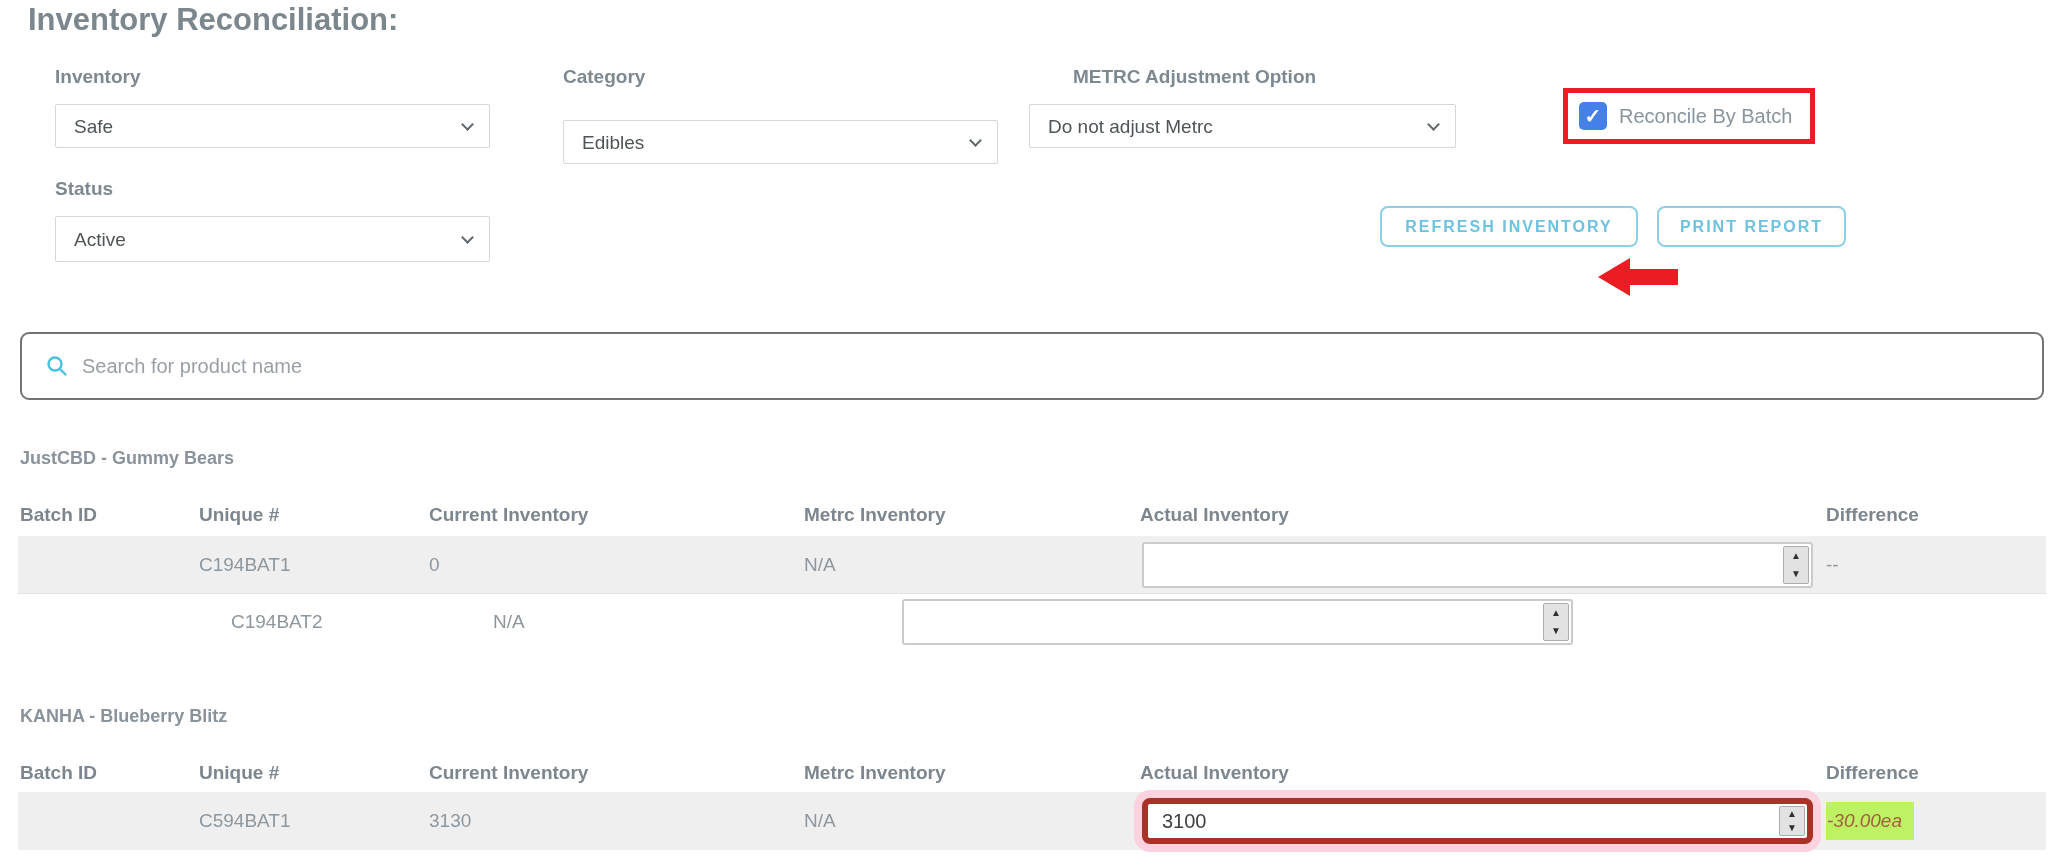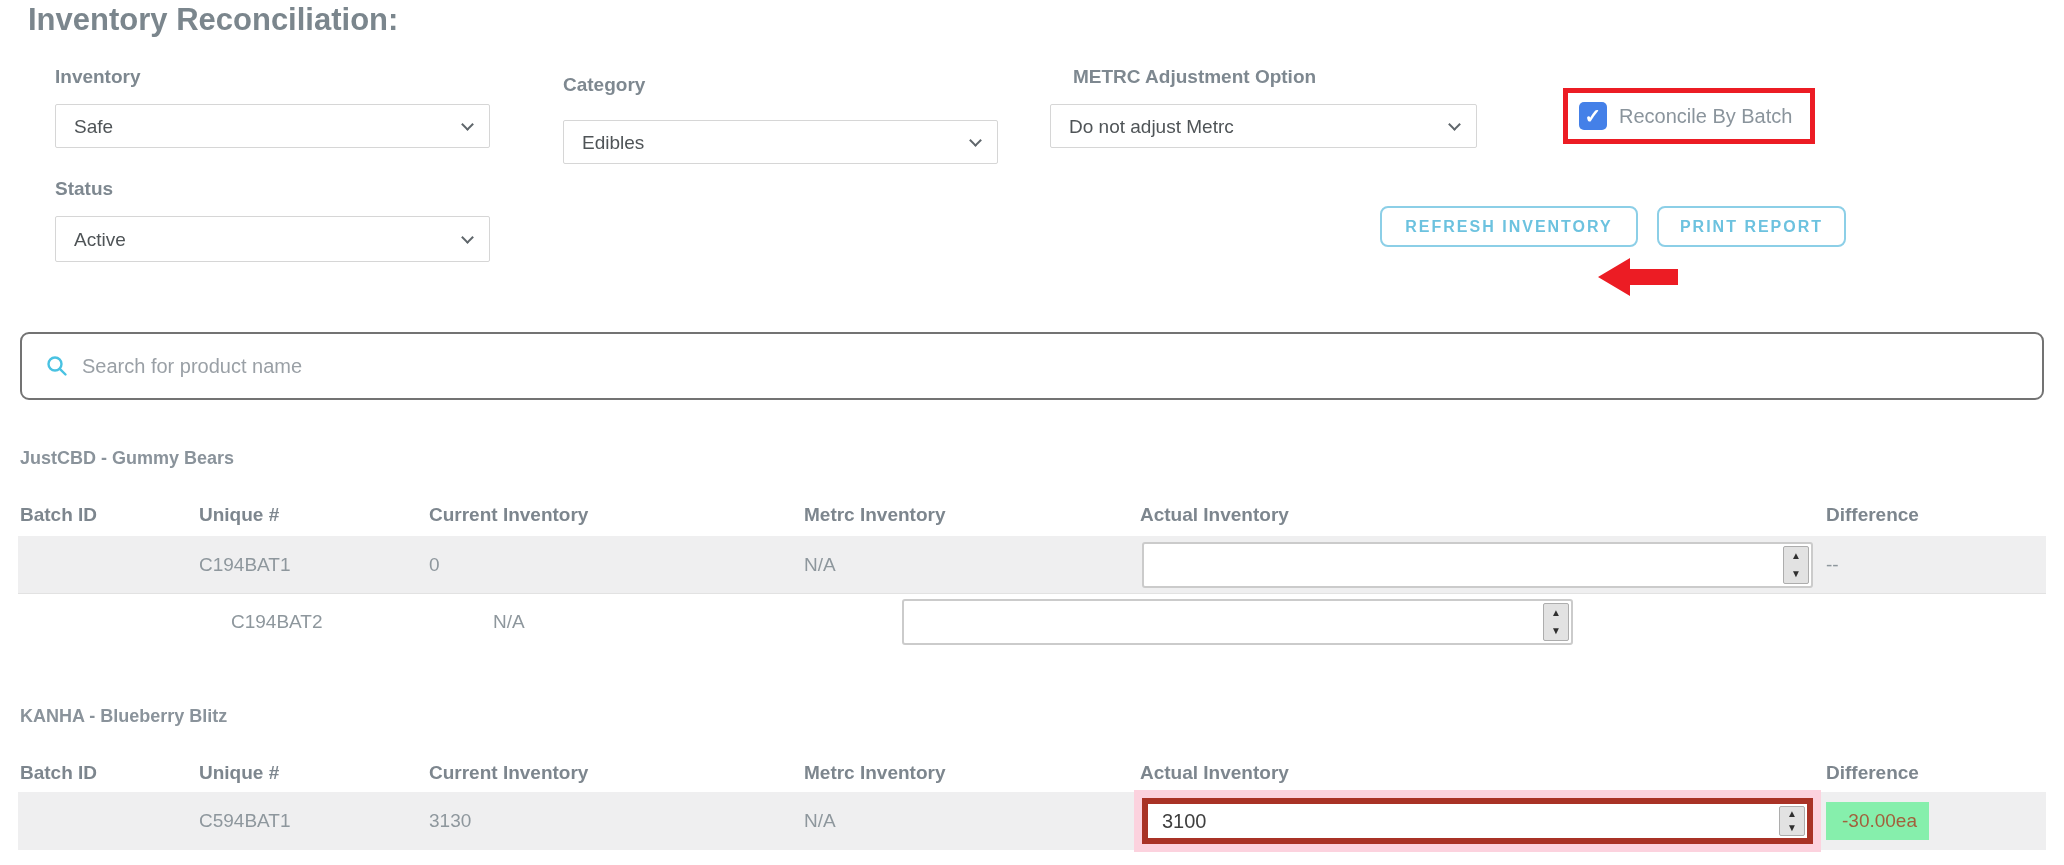--- a/index.html
+++ b/index.html
@@ -56,49 +56,49 @@
   .row-white { background:#fff; border-top:1px solid #e2e2e2; }
 
   .num-input { position:relative; width:671px; height:46px; background:#fff;
     border:2px solid #cbcbcb; border-radius:3px; display:flex; align-items:stretch; margin-left:2px; }
   .num-input input { flex:1; border:none; outline:none; font-size:20px; color:#3f3f3f;
     padding-left:14px; font-family:"Liberation Sans", sans-serif; background:transparent; min-width:0; }
   .spinner { width:26px; margin:2px; background:#e2e2e2; border:1px solid #adadad; border-radius:2px;
     display:flex; flex-direction:column; }
   .spin-btn { flex:1; display:flex; align-items:center; justify-content:center;
     font-size:10px; color:#2f2f2f; cursor:pointer; line-height:1; user-select:none; }
-  .num-anno { border:6px solid #a93226; border-radius:0;
+  .num-anno { border:6px solid #a93226; border-radius:8px;
     box-shadow:0 0 0 8px #fcd2de; }
-  .diff-neg { color:#a2603c; background:#86efac; padding:8px 12px 8px 16px; display:inline-block; }
+  .diff-neg { color:#a2603c; background:#bef264; padding:8px 12px 8px 1px; display:inline-block;font-style:italic; }
 </style>
 </head>
 <body>
 
 <div class="page">
 
   <div class="page-title">Inventory Reconciliation:</div>
 
   <div class="field-label" style="left:55px; top:66px;">Inventory</div>
   <div class="select-wrap" style="left:55px; top:104px; width:435px;">
     <select>
       <option>Safe</option>
     </select>
     <span class="chev"></span>
   </div>
 
-  <div class="field-label" style="left:563px; top:74px;">Category</div>
+  <div class="field-label" style="left:563px; top:66px;">Category</div>
   <div class="select-wrap" style="left:563px; top:120px; width:435px;">
     <select>
       <option>Edibles</option>
     </select>
     <span class="chev"></span>
   </div>
 
   <div class="field-label" style="left:1073px; top:66px;">METRC Adjustment Option</div>
-  <div class="select-wrap" style="left:1050px; top:104px; width:427px;">
+  <div class="select-wrap" style="left:1029px; top:104px; width:427px;">
     <select>
       <option>Do not adjust Metrc</option>
     </select>
     <span class="chev"></span>
   </div>
 
   <div class="anno-box">
     <div class="cb" role="checkbox" aria-checked="true">
       <span>✓</span>
     </div>

